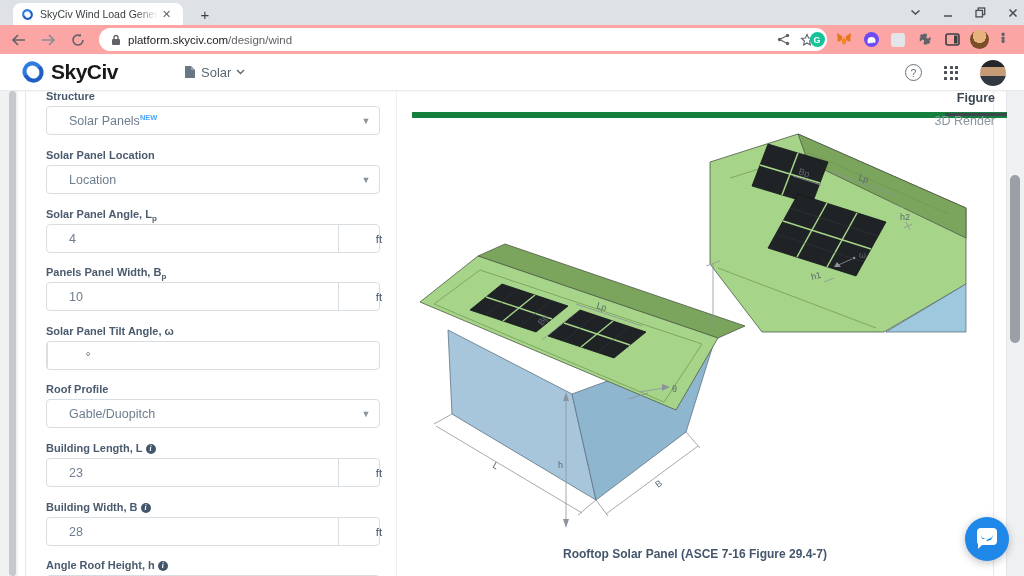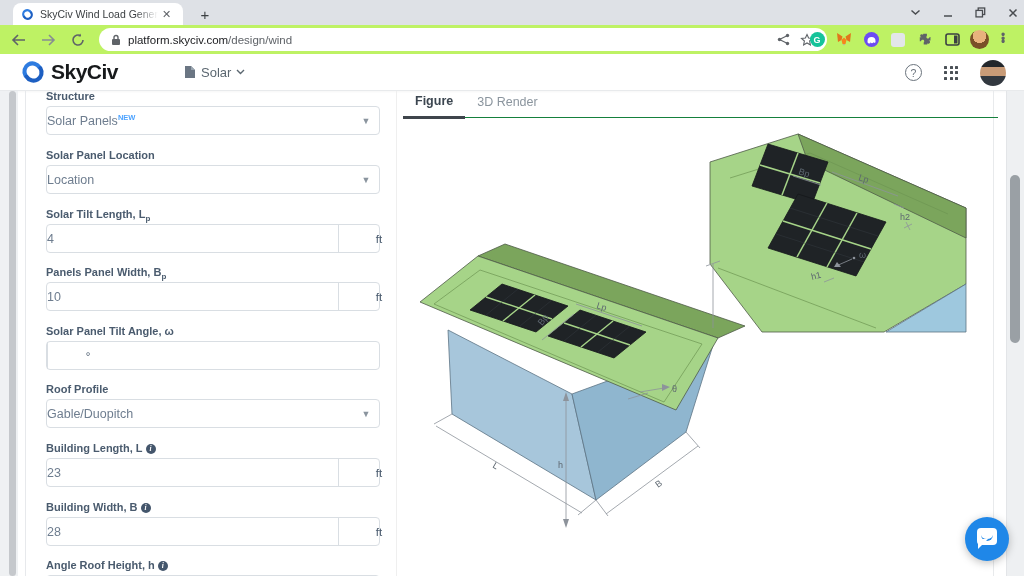--- a/index.html
+++ b/index.html
@@ -15,21 +15,21 @@
   .tab-title { width:118px; overflow:hidden; white-space:nowrap; font-size:10.5px;
                color:#3c4043; position:relative; }
   .tab-title::after { content:""; position:absolute; right:0; top:0; bottom:0; width:22px;
                background:linear-gradient(90deg, rgba(255,255,255,0), #fff); }
   .tab-close { margin-left:4px; color:#5f6368; font-size:11px; line-height:1; cursor:default; }
   .newtab-btn { left:195px; top:4px; width:20px; height:20px; color:#3c4043; font-size:15px;
                 display:flex; align-items:center; justify-content:center; }
   .win-controls { right:6px; top:0; height:25px; display:flex; align-items:center; gap:22px; }
   .win-controls svg { display:block; }
 
-  .toolbar { left:0; top:25px; width:1024px; height:29px; background:#bef264;
+  .toolbar { left:0; top:25px; width:1024px; height:29px; background:#fca5a5;
              display:flex; align-items:center; }
   .nav-ic { width:24px; height:24px; display:flex; align-items:center; justify-content:center; }
   .omnibox { position:absolute; left:99px; top:3px; width:728px; height:23px; background:#fff;
              border-radius:12px; display:flex; align-items:center; padding:0 8px 0 12px; }
   .url { font-size:11.5px; margin-left:7px; white-space:nowrap; flex:1; }
   .url .host { color:#202124; } .url .path { color:#5f6368; }
   .ext-row { position:absolute; right:16px; top:0; height:29px; display:flex;
              align-items:center; gap:9px; }
   .ext-ic { width:18px; height:18px; display:flex; align-items:center; justify-content:center; }
   .circle-badge { width:15px; height:15px; border-radius:50%; color:#fff; font-size:9px;
@@ -69,29 +69,29 @@
   .fgroup { left:46px; width:334px; }
   .flabel { position:absolute; left:0; top:-16px; font-size:11px; font-weight:bold;
             color:#4a5b6e; white-space:nowrap; }
   .flabel sub { font-size:8px; }
   .info-ic { display:inline-block; width:10px; height:10px; background:#44566c; color:#fff;
              border-radius:50%; font-size:7.5px; font-style:italic; font-weight:bold;
              text-align:center; line-height:10px; margin-left:3px; vertical-align:1px;
              font-family:"Liberation Serif", serif; }
   .fbox { position:absolute; left:0; top:0; width:334px; height:29px; background:#fff;
           border:1px solid #d9dee3; border-radius:4px; display:flex; align-items:center; }
-  .fvalue { font-size:12.5px; color:#6e7d8f; margin-left:0; flex:1; }
+  .fvalue { font-size:12.5px; color:#6e7d8f; margin-left:22px; flex:1; }
   .fvalue sup.new { color:#4da3ff; font-size:7.5px; font-weight:bold; vertical-align:5px; }
   .funit { width:28px; align-self:stretch; border-left:1px solid #d9dee3; display:flex;
            align-items:center; justify-content:center; font-size:11.5px; color:#4a5b6e;padding-left:40px; }
   .fcaret { width:26px; color:#8a949e; font-size:9px; text-align:center; }
 
   
-  .fig-tabs { left:403px; top:91px; width:595px; height:27px; border-bottom:1px solid #15803d;
-              display:flex; align-items:flex-end; }
+  .fig-tabs { left:412px; top:91px; width:595px; height:27px; border-bottom:6px solid #15803d;
+              display:flex; align-items:flex-end;flex-direction:column; }
   .fig-tab { font-size:12.5px; padding:0 12px 8px 12px; color:#8b959e; }
   .fig-tab.active { color:#3c4650; font-weight:bold; border-bottom:3px solid #3f454c;
                     margin-bottom:-2px; }
   .fig-caption { left:400px; top:547px; width:590px; text-align:center; font-size:12px;
                  font-weight:bold; color:#44566c; }
   svg text { font-family:"Liberation Sans", sans-serif; font-size:9px; fill:#5d6770; }
 
   
   .chat-btn { left:965px; top:517px; width:44px; height:44px; border-radius:50%;
               background:#1f87e8; box-shadow:0 2px 8px rgba(0,0,0,.25); }
@@ -270,21 +270,21 @@
 
   <div class="abs fgroup" style="top:165px;">
     <div class="flabel"><span>Solar Panel Location</span></div>
     <div class="fbox">
       <span class="fvalue">Location</span>
       <span class="fcaret">▼</span>
     </div>
   </div>
 
   <div class="abs fgroup" style="top:224px;">
-    <div class="flabel"><span>Solar Tilt Length, L</span><sub>p</sub></div>
+    <div class="flabel"><span>Solar Panel Angle, L</span><sub>p</sub></div>
     <div class="fbox">
       <span class="fvalue">4</span>
       <span class="funit">ft</span>
     </div>
   </div>
 
   <div class="abs fgroup" style="top:282px;">
     <div class="flabel"><span>Panels Panel Width, B</span><sub>p</sub></div>
     <div class="fbox">
       <span class="fvalue">10</span>
@@ -426,20 +426,21 @@
     </g>
     <circle cx="454" cy="140" r="1.3" fill="#8d939b"></circle>
     <polygon points="434,149 441,149 437,144" fill="#8d939b"></polygon>
     <text transform="translate(398,56) rotate(18)">Bp</text>
     <text transform="translate(458,62) rotate(18)">Lp</text>
     <text x="500" y="102">h2</text>
     <text x="459" y="140">ω</text>
     <text transform="translate(412,162) rotate(-14)">h1</text>
   </svg>
 
+  <div class="abs fig-caption">Rooftop Solar Panel (ASCE 7-16 Figure 29.4-7)</div>
 
   <div class="abs chat-btn">
     <div class="chat-bubble">
       <div class="chat-smile"></div>
     </div>
   </div>
 
 </div>
 
 </body></html>

